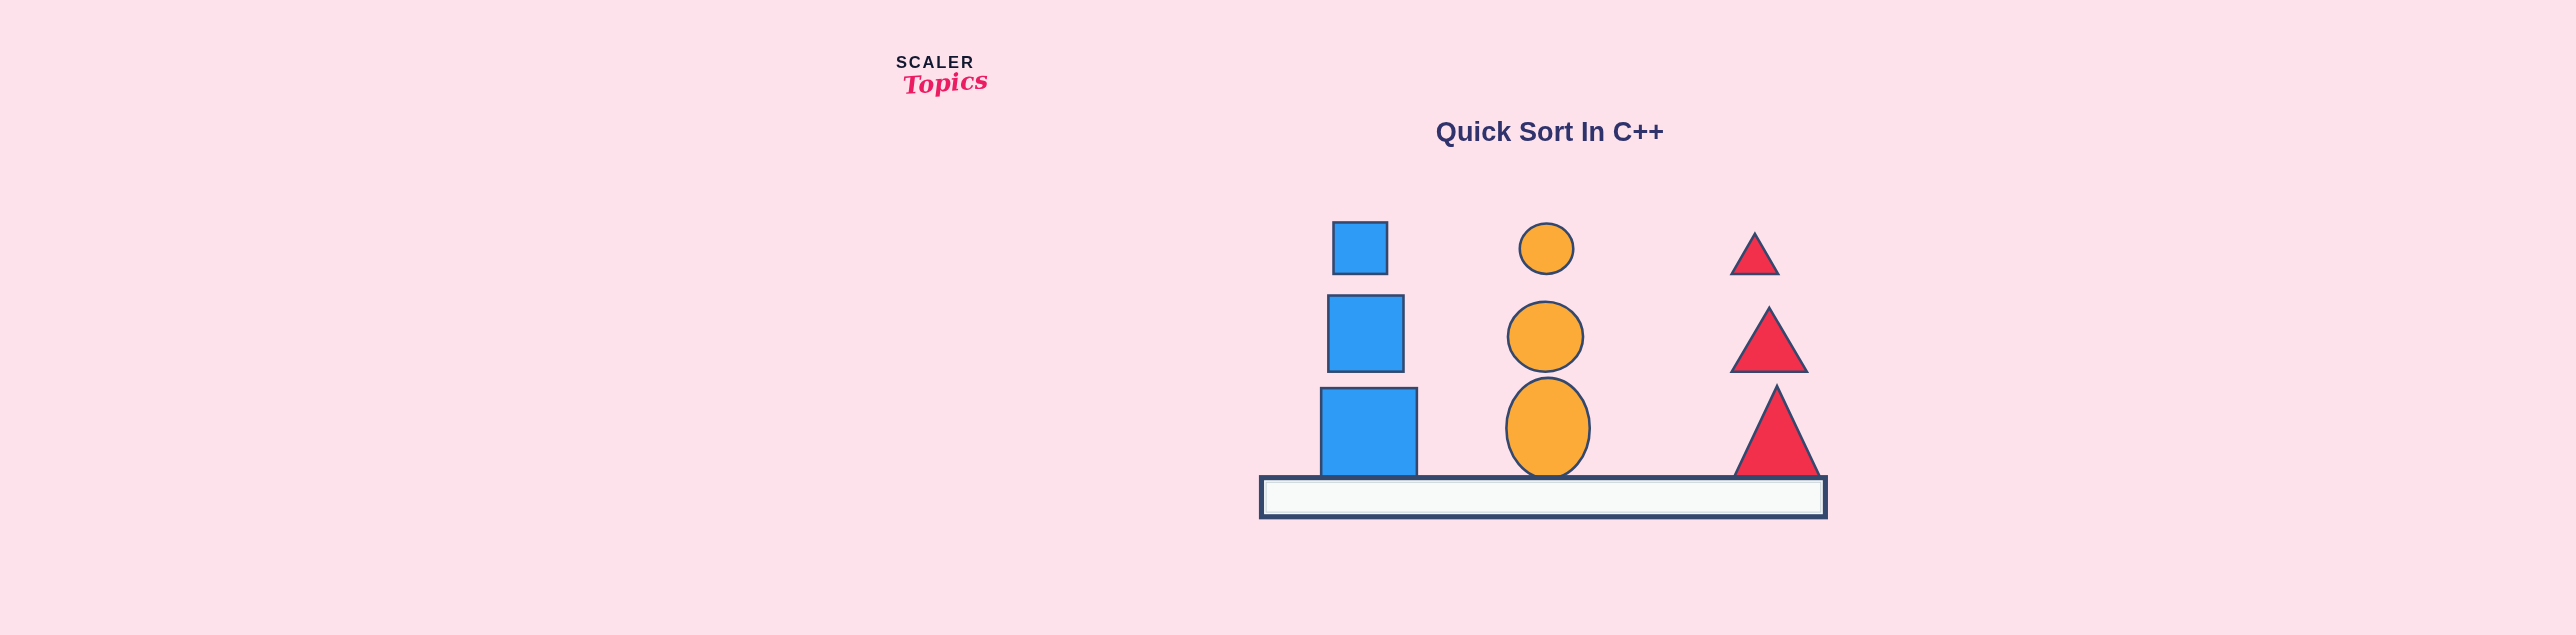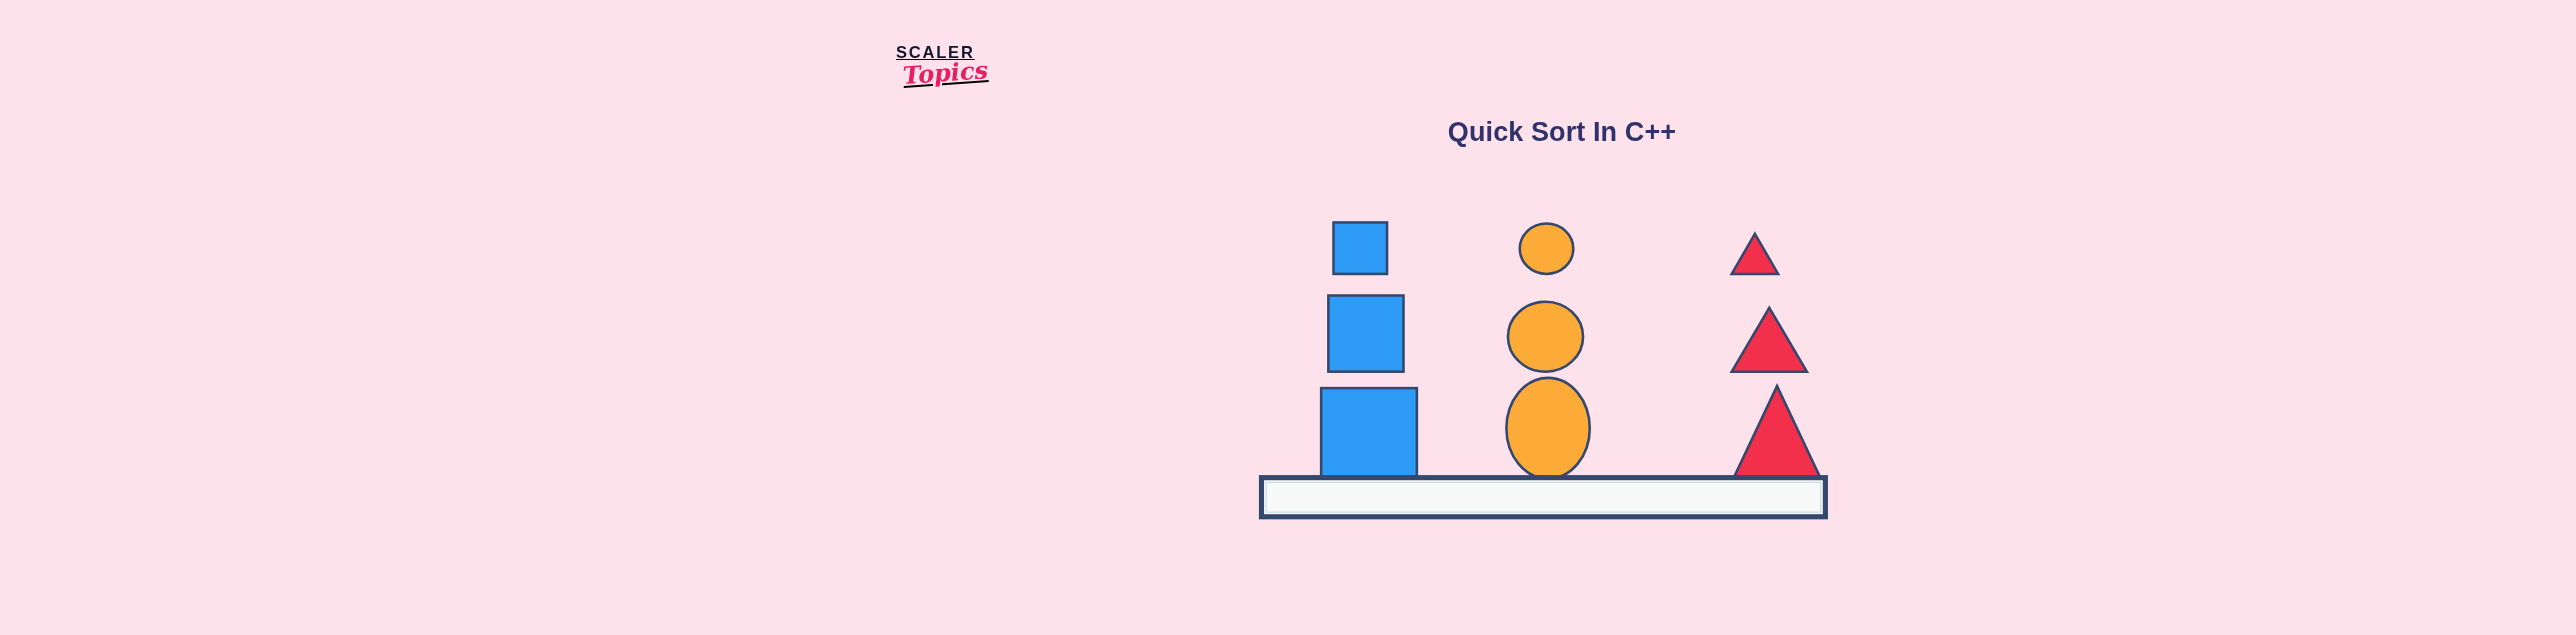--- a/index.html
+++ b/index.html
@@ -20,24 +20,23 @@
     position: relative;
     width: 3092px;
     height: 636px;
     background: #FDE2EC;
   }
 
   
   #logo {
     position: absolute;
     left: 896px;
-    top: 44px;
+    top: 54px;
     width: 129px;
     height: 62px;
-    text-decoration: underline;
   }
   #logo-wordmark {
     font-family: "Liberation Sans", sans-serif;
     font-weight: 700;
     font-size: 16.5px;
     letter-spacing: 1.8px;
     color: #121730;
     line-height: 1;
     white-space: nowrap;
   }
@@ -66,21 +65,21 @@
     font-weight: 700;
     font-size: 27px;
     letter-spacing: 0.1px;
     color: #30336B;
     white-space: nowrap;
   }
   
   #page-title-inner {
     display: inline-block;
     position: relative;
-    left: 16px;
+    left: 4px;
   }
 
   
   #illustration {
     position: absolute;
     left: 1252px;
     top: 206px;
     width: 587px;
     height: 319px;
   }

